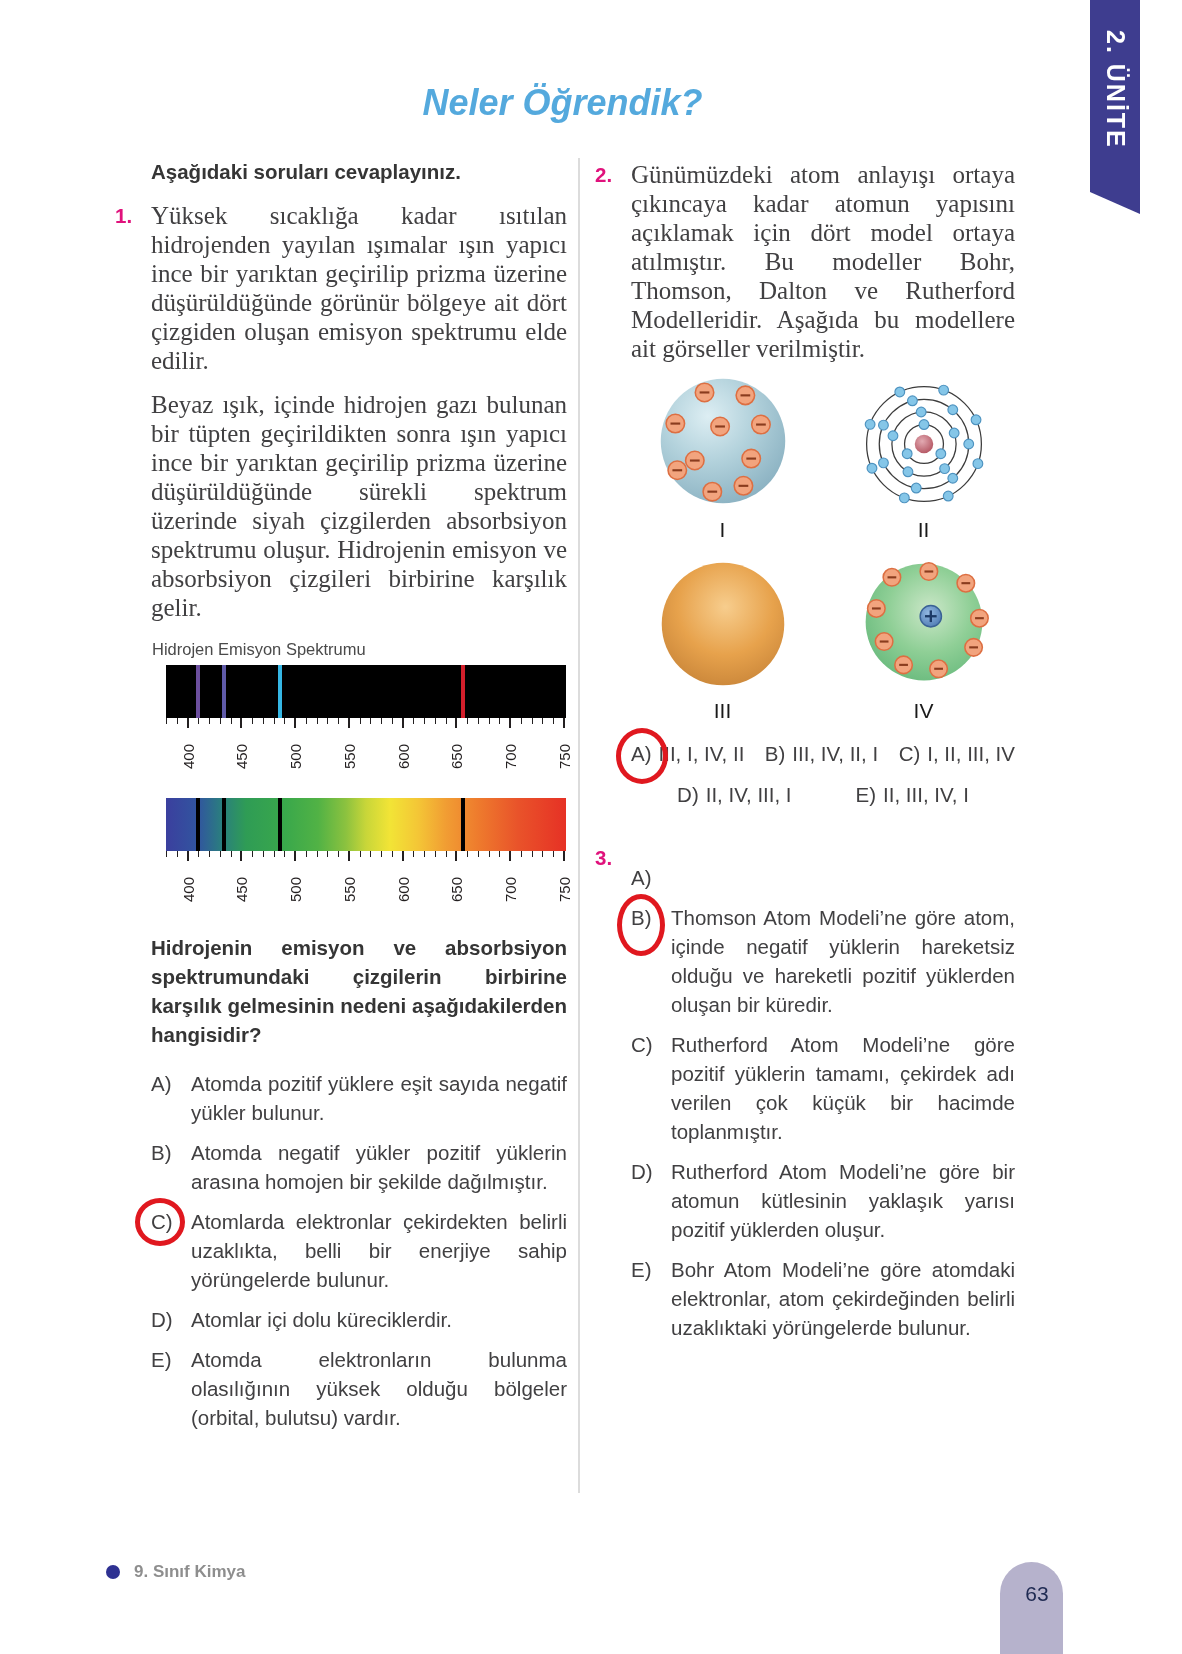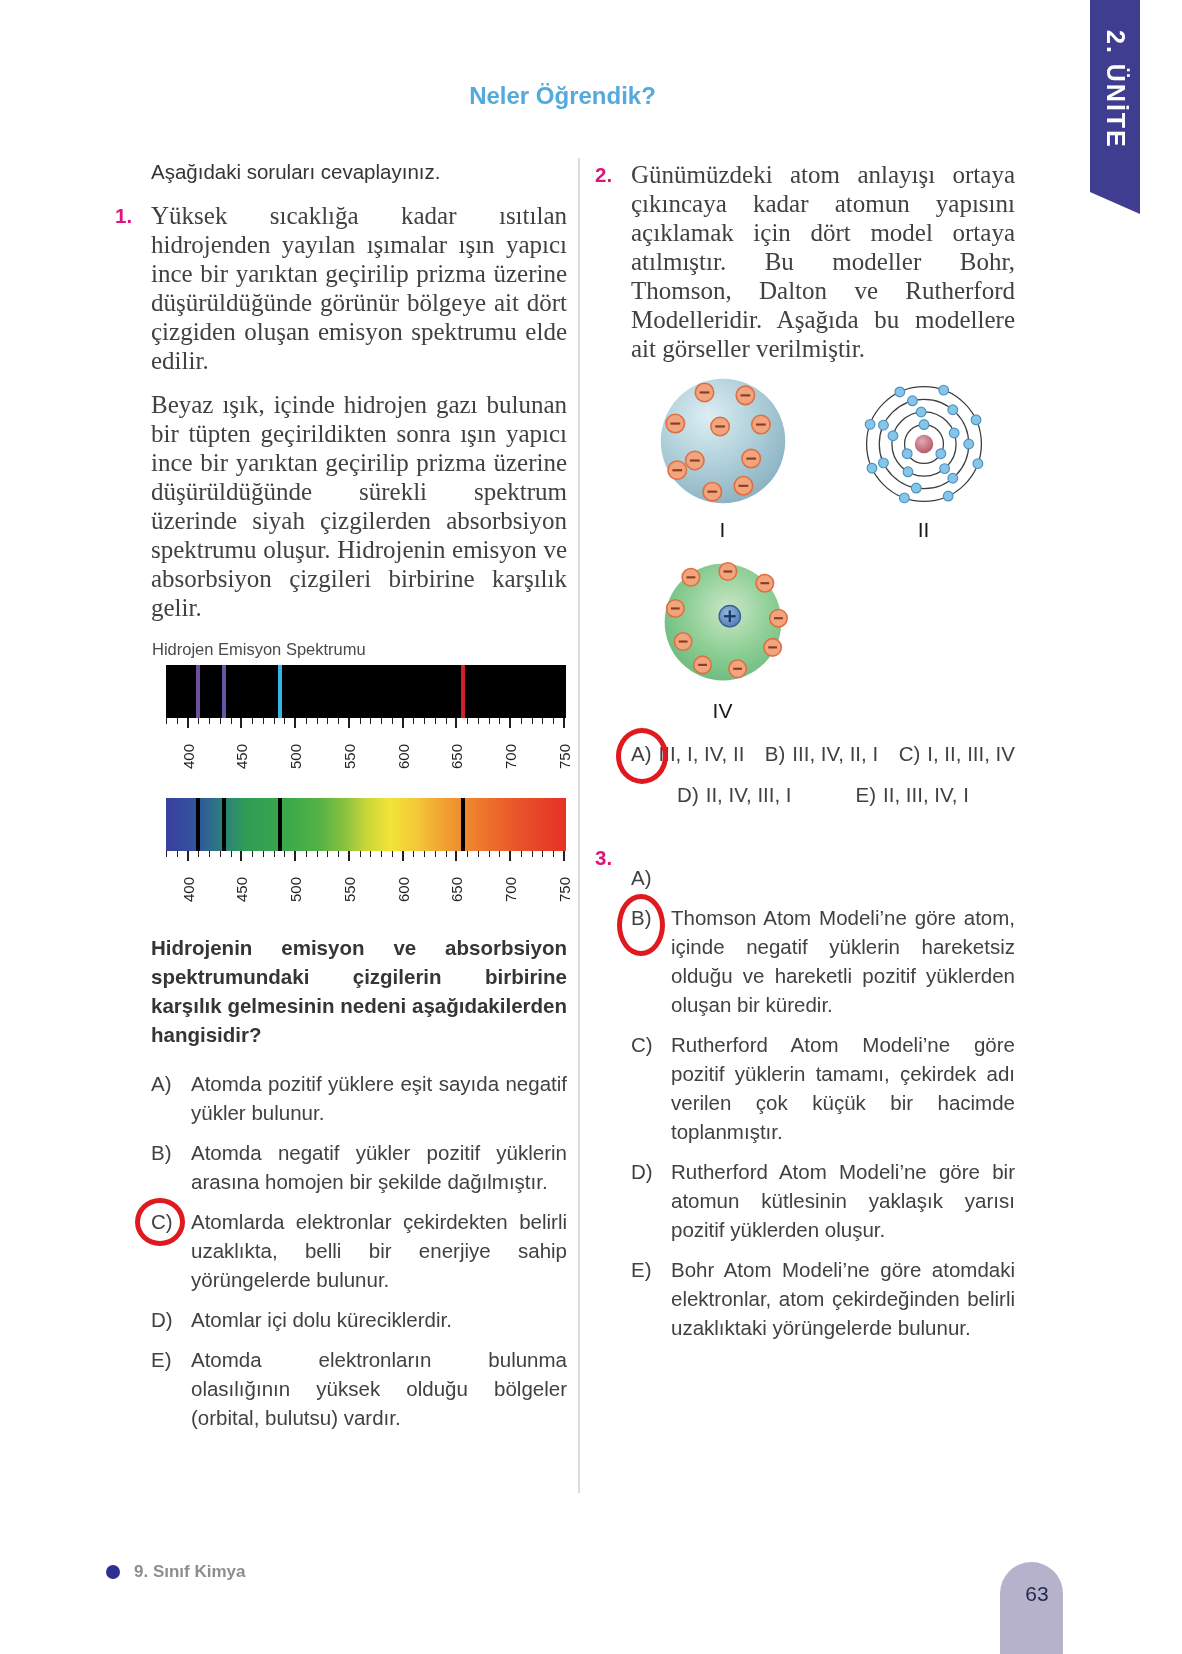--- a/index.html
+++ b/index.html
@@ -28,27 +28,27 @@
     clip-path:polygon(0 0,100% 0,100% 100%,0 calc(100% - 22px));
     display:flex;justify-content:center;
   }
   .ribbon-text{
     writing-mode:vertical-rl;color:#fff;font-weight:bold;font-size:25px;
     letter-spacing:2px;margin-top:30px;white-space:nowrap;
   }
   
   .page-title{
     position:absolute;left:115px;top:82px;width:895px;text-align:center;
-    color:var(--title-blue);font-size:24px;font-weight:bold;
+    color:var(--title-blue);font-size:36px;font-style:italic;font-weight:bold;
   }
   
   .col-divider{position:absolute;left:578px;top:158px;width:2px;height:1335px;background:#dcdcdc;}
   .col-left{position:absolute;left:115px;top:160px;width:452px;}
   .col-right{position:absolute;left:595px;top:160px;width:420px;}
-  .col-header{font-weight:normal;color:var(--stem-text);font-size:20.5px;margin:0 0 17px 36px;}
+  .col-header{font-weight:bold;color:var(--stem-text);font-size:20.5px;margin:0 0 17px 36px;}
   .question{display:flex;margin-bottom:26px;}
   .qnum{flex:0 0 36px;color:var(--accent-pink);font-weight:bold;font-size:20.5px;line-height:29px;}
   .qbody{flex:1;min-width:0;}
   .para{font-size:25px;line-height:29px;text-align:justify;color:var(--body-text);font-family:Liberation Serif, serif;}
   .para+.para{margin-top:15px;}
   .stem{font-weight:bold;color:var(--stem-text);font-size:20.5px;line-height:29px;text-align:justify;margin-top:20px;}
   .stem .u{text-decoration:underline;text-underline-offset:3px;}
   
   .options{margin-top:20px;}
   .option{display:flex;margin-bottom:11px;}
@@ -356,20 +356,33 @@
                 <circle cx="24.6" cy="52.8" r="5"></circle>
                   <circle cx="26.5" cy="97.9" r="5"></circle>
                   <circle cx="59.8" cy="128.4" r="5"></circle>
                 <circle cx="104.9" cy="126.5" r="5"></circle>
                   <circle cx="135.4" cy="93.2" r="5"></circle>
               </g>
             </svg>
             <div class="model-label">II</div>
           </div>
 
+          <div class="model">
+            <svg width="162" height="142" viewBox="0 0 150 146">
+              <defs>
+                <radialGradient id="gD" cx="52%" cy="36%" r="78%">
+                  <stop offset="0" stop-color="#f7cd8d"></stop>
+                    <stop offset="0.5" stop-color="#e7a24c"></stop>
+                    <stop offset="1" stop-color="#bf7c33"></stop>
+                </radialGradient>
+              </defs>
+              <circle cx="75" cy="72" r="63" fill="url(#gD)"></circle>
+            </svg>
+            <div class="model-label">III</div>
+          </div>
 
           <div class="model">
             <svg width="162" height="142" viewBox="0 0 150 146">
               <defs>
                 <radialGradient id="gR" cx="55%" cy="40%" r="80%">
                   <stop offset="0" stop-color="#cbe7c8"></stop>
                     <stop offset="0.45" stop-color="#8fcf96"></stop>
                     <stop offset="1" stop-color="#55af70"></stop>
                 </radialGradient>
                 <radialGradient id="gRn" cx="40%" cy="35%" r="80%">

